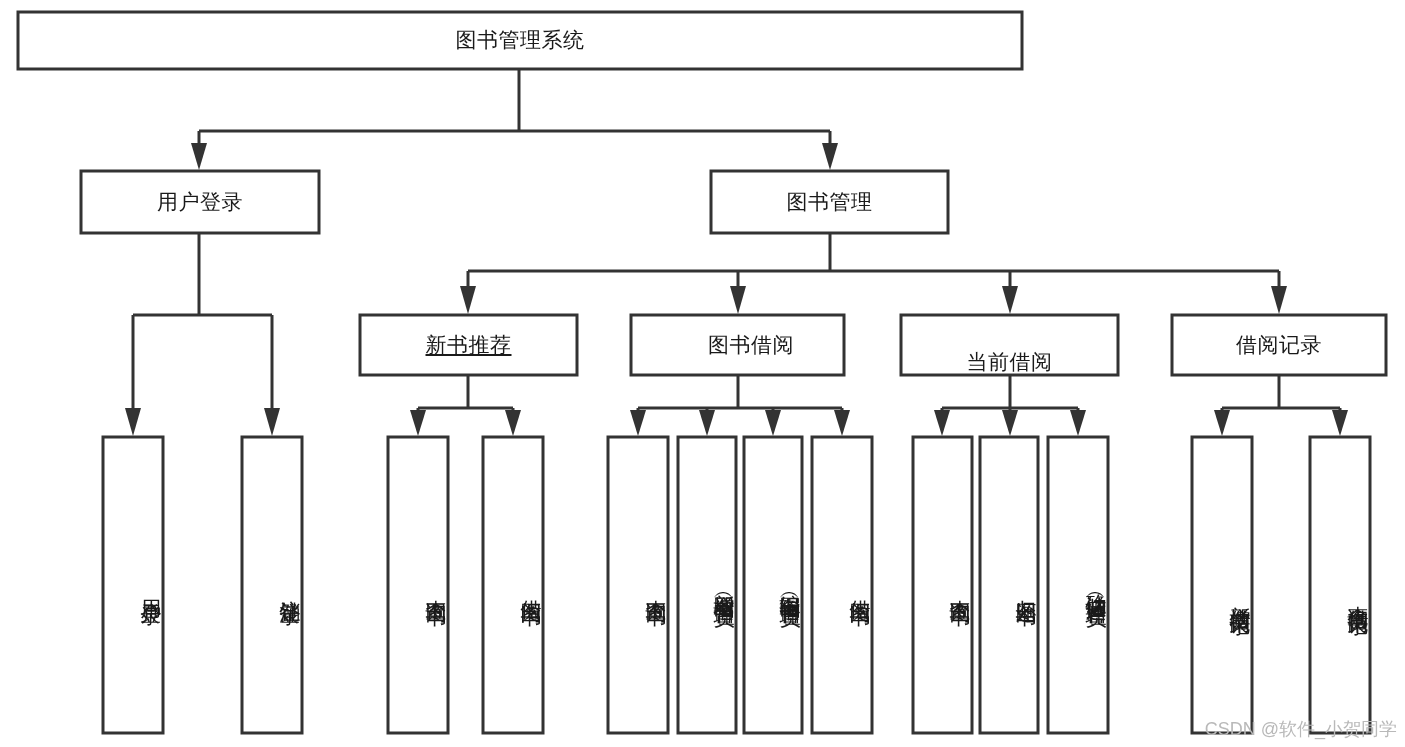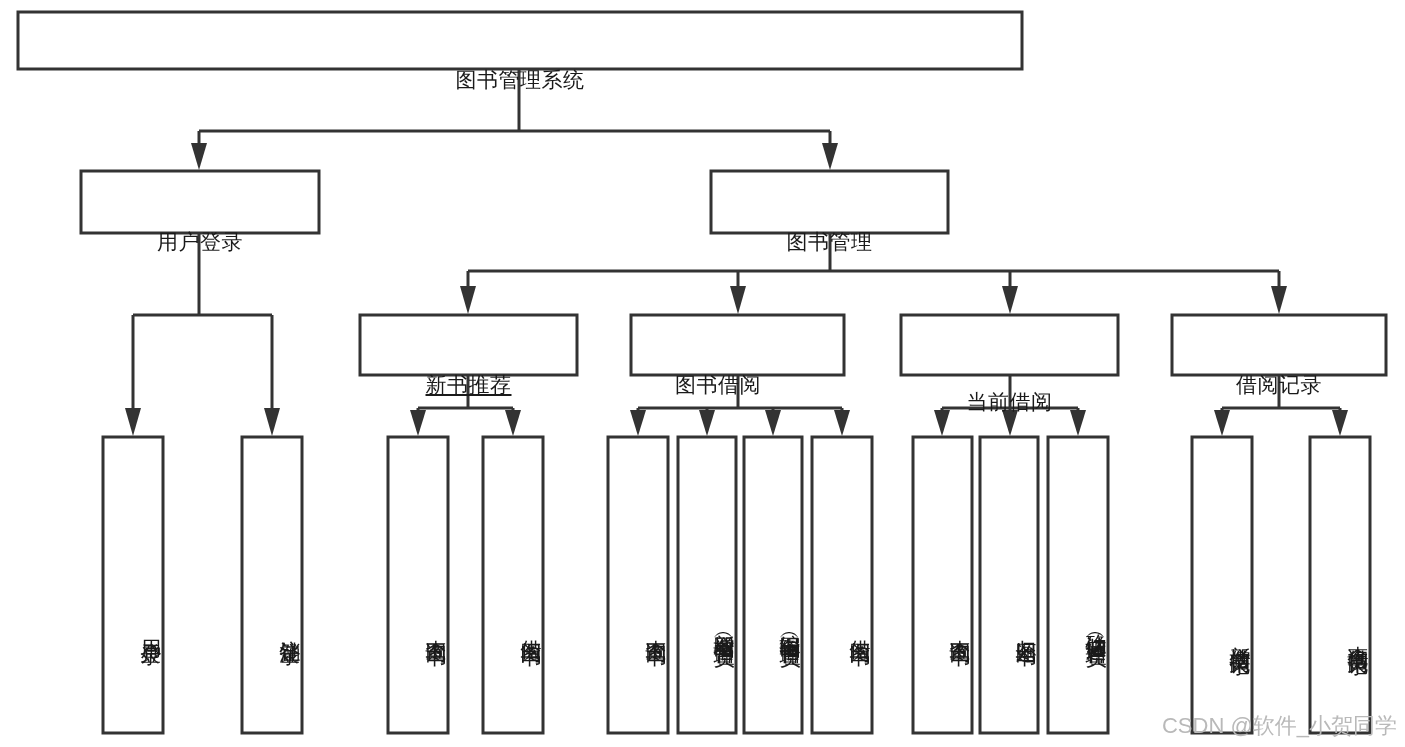--- a/index.html
+++ b/index.html
@@ -44,37 +44,36 @@
     display: flex;
     align-items: center;
     justify-content: center;
     color: #1a1a1a;
     font-size: 21px;
     font-family: "Liberation Sans", "DejaVu Sans", sans-serif;
     line-height: 1.18;
     letter-spacing: 0.5px;
     pointer-events: none;
     white-space: nowrap;
-    margin-top: 40px;
   }
   .node-label.vertical {
     writing-mode: vertical-rl;
     text-orientation: upright;
     align-items: flex-start;
     justify-content: center;
     padding-top: 4px;
     letter-spacing: 2px;
     box-sizing: border-box;
   }
   .watermark {
     position: absolute;
     right: 8px;
     bottom: 6px;
     color: #b9b9b9;
-    font-size: 22px;
+    font-size: 18px;
     font-family: "Liberation Sans", "DejaVu Sans", sans-serif;
     white-space: nowrap;
     user-select: none;
   }
 </style>
 </head>
 <body>
 
 <div id="diagram-root">
 
@@ -167,21 +166,21 @@
     <rect class="node-box" x="1192" y="437" width="60" height="296"></rect>
     <rect class="node-box" x="1310" y="437" width="60" height="296"></rect>
   </svg>
 
   <div class="node-label" style="left:18px; top:12px; width:1004px; height:57px;">图书管理系统</div>
 
   <div class="node-label" style="left:81px; top:171px; width:238px; height:62px;">用户登录</div>
   <div class="node-label" style="left:711px; top:171px; width:237px; height:62px;text-align:center;">图书管理</div>
 
   <div class="node-label" style="left:360px; top:315px; width:217px; height:60px;text-decoration:underline;">新书推荐</div>
-  <div class="node-label" style="left:631px; top:315px; width:174px; height:60px;">图书借阅</div>
+  <div class="node-label" style="left:631px; top:315px; width:174px; height:60px;padding-left:33px;">图书借阅</div>
   <div class="node-label" style="left:901px; top:332px; width:217px; height:60px;">当前借阅</div>
   <div class="node-label" style="left:1172px; top:315px; width:214px; height:60px;">借阅记录</div>
 
   <div class="node-label vertical" style="left:103px; top:437px; width:60px; height:296px;">用户登录</div>
   <div class="node-label vertical" style="left:242px; top:437px; width:60px; height:296px;">注销登录</div>
 
   <div class="node-label vertical" style="left:388px; top:437px; width:60px; height:296px;">查询图书</div>
   <div class="node-label vertical" style="left:483px; top:437px; width:60px; height:296px;">借阅图书</div>
 
   <div class="node-label vertical" style="left:608px; top:437px; width:60px; height:296px;">查询图书</div>

